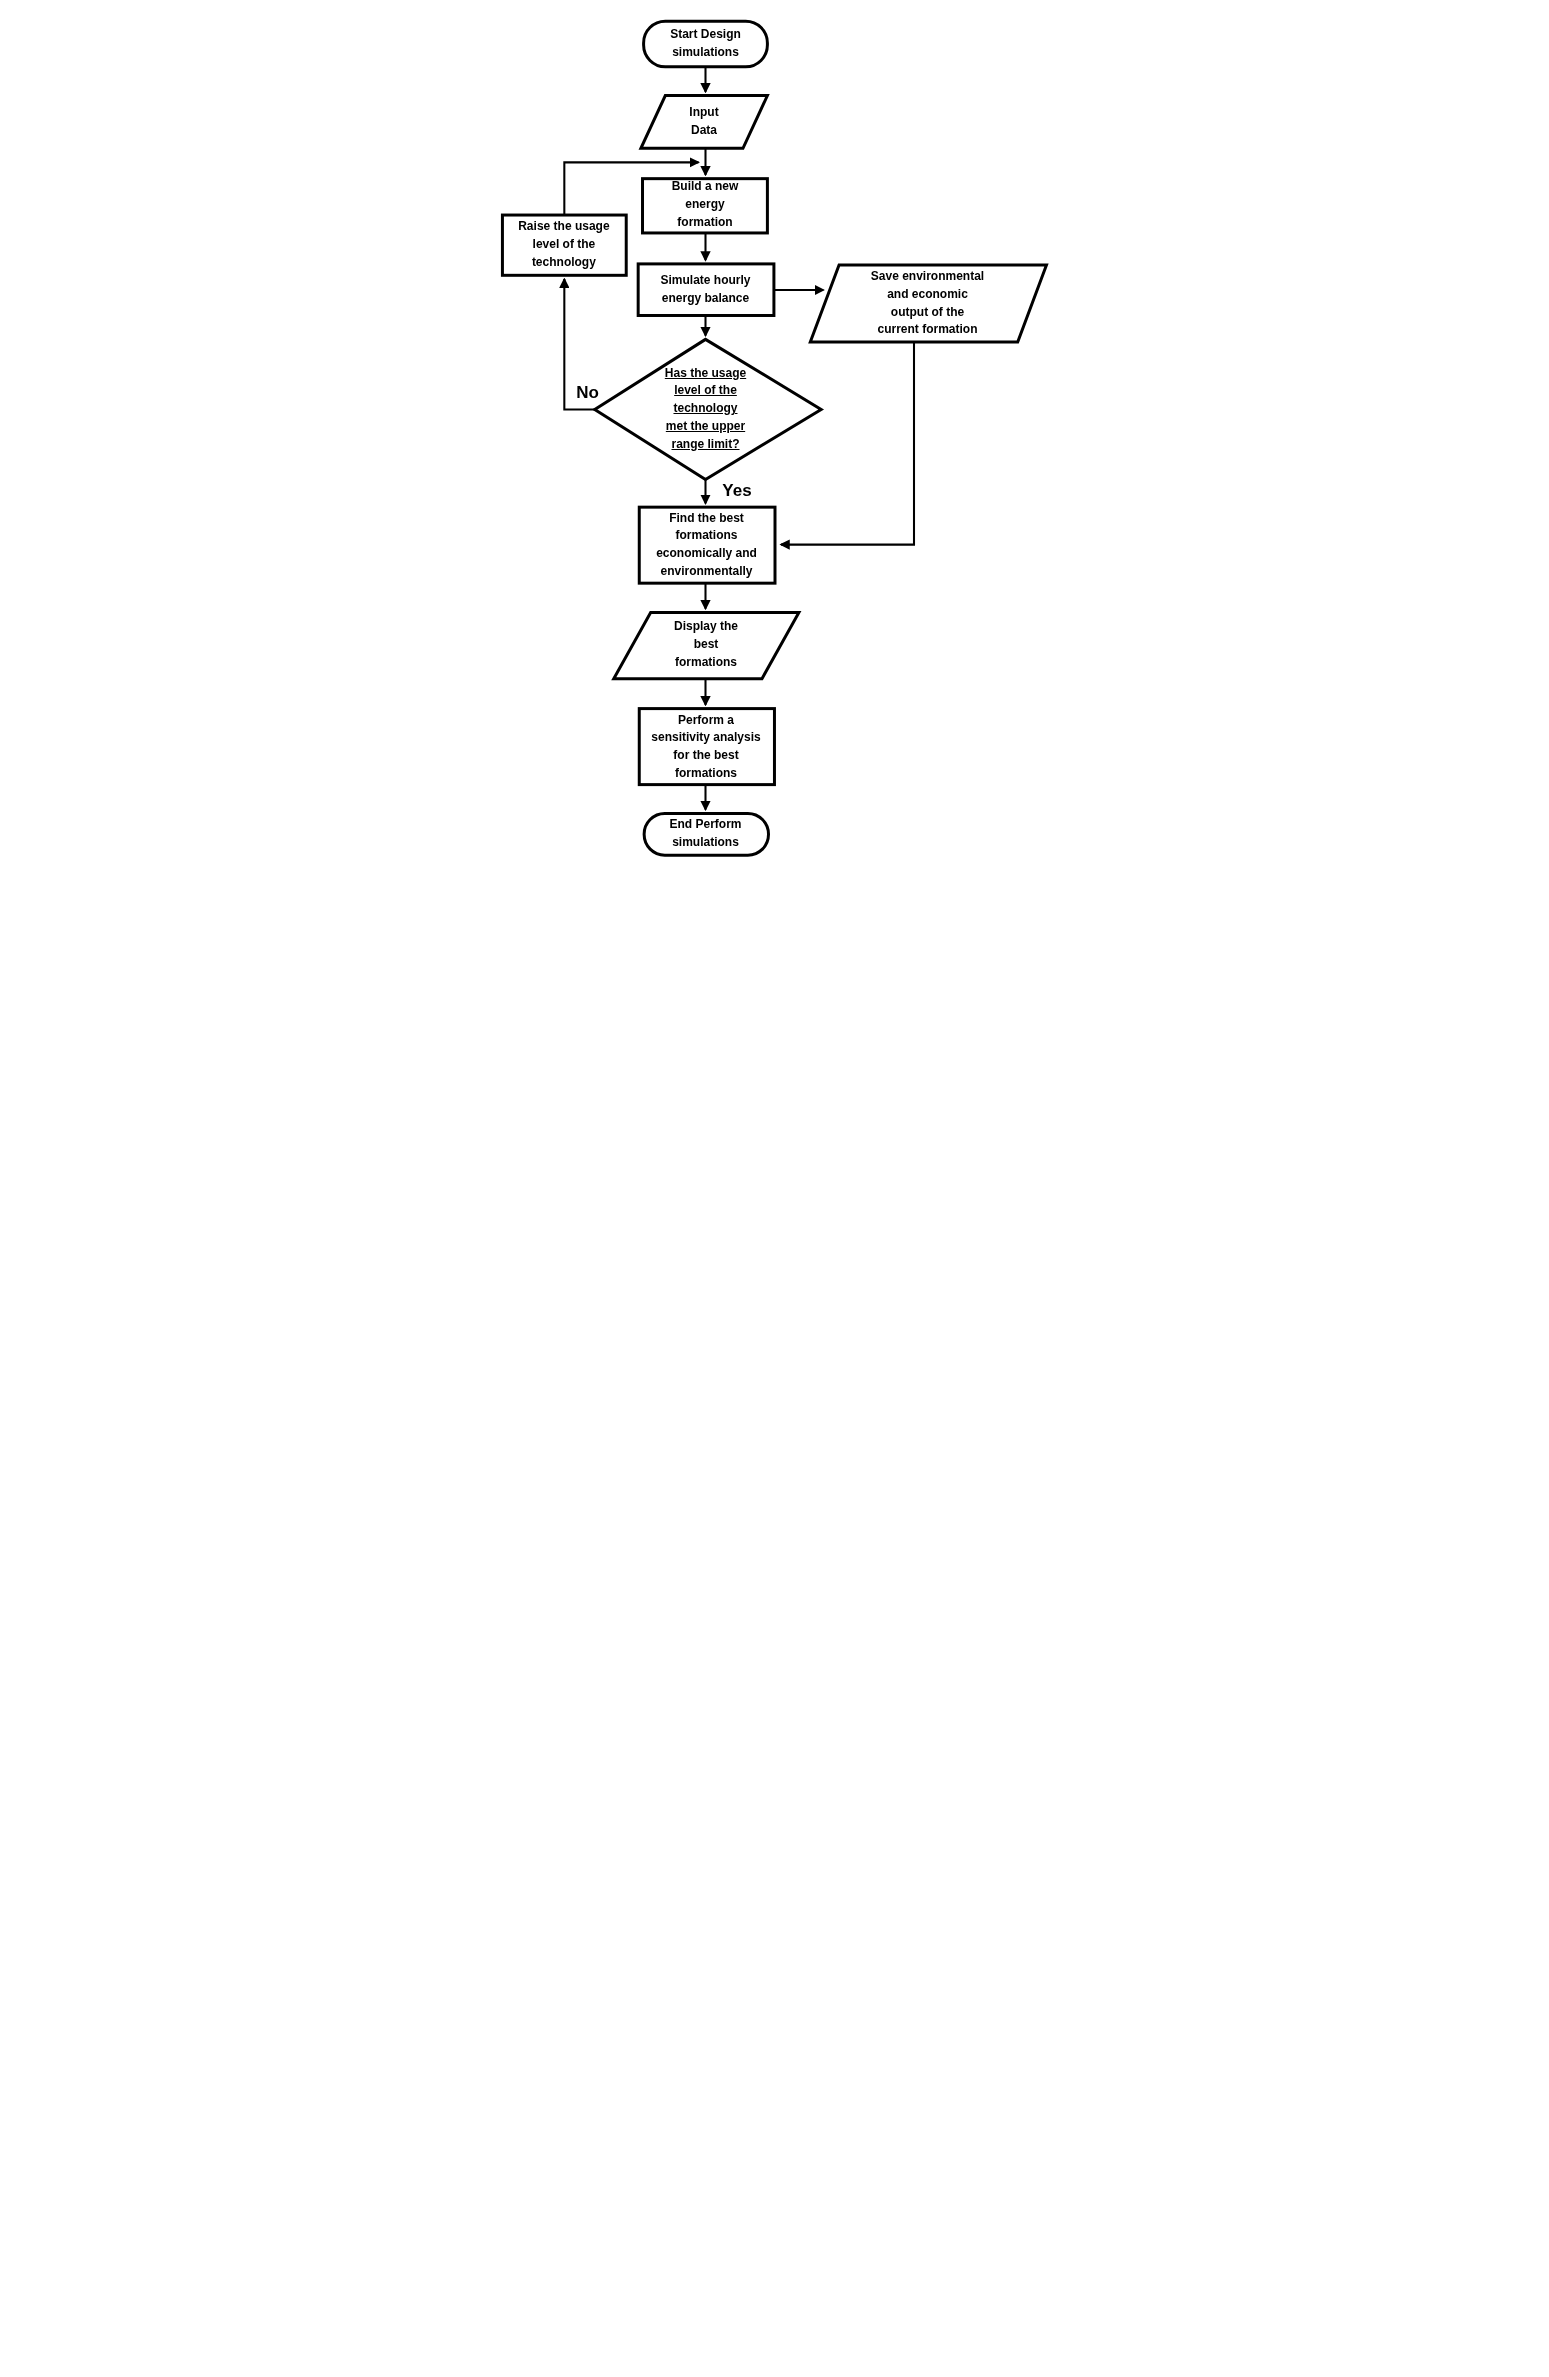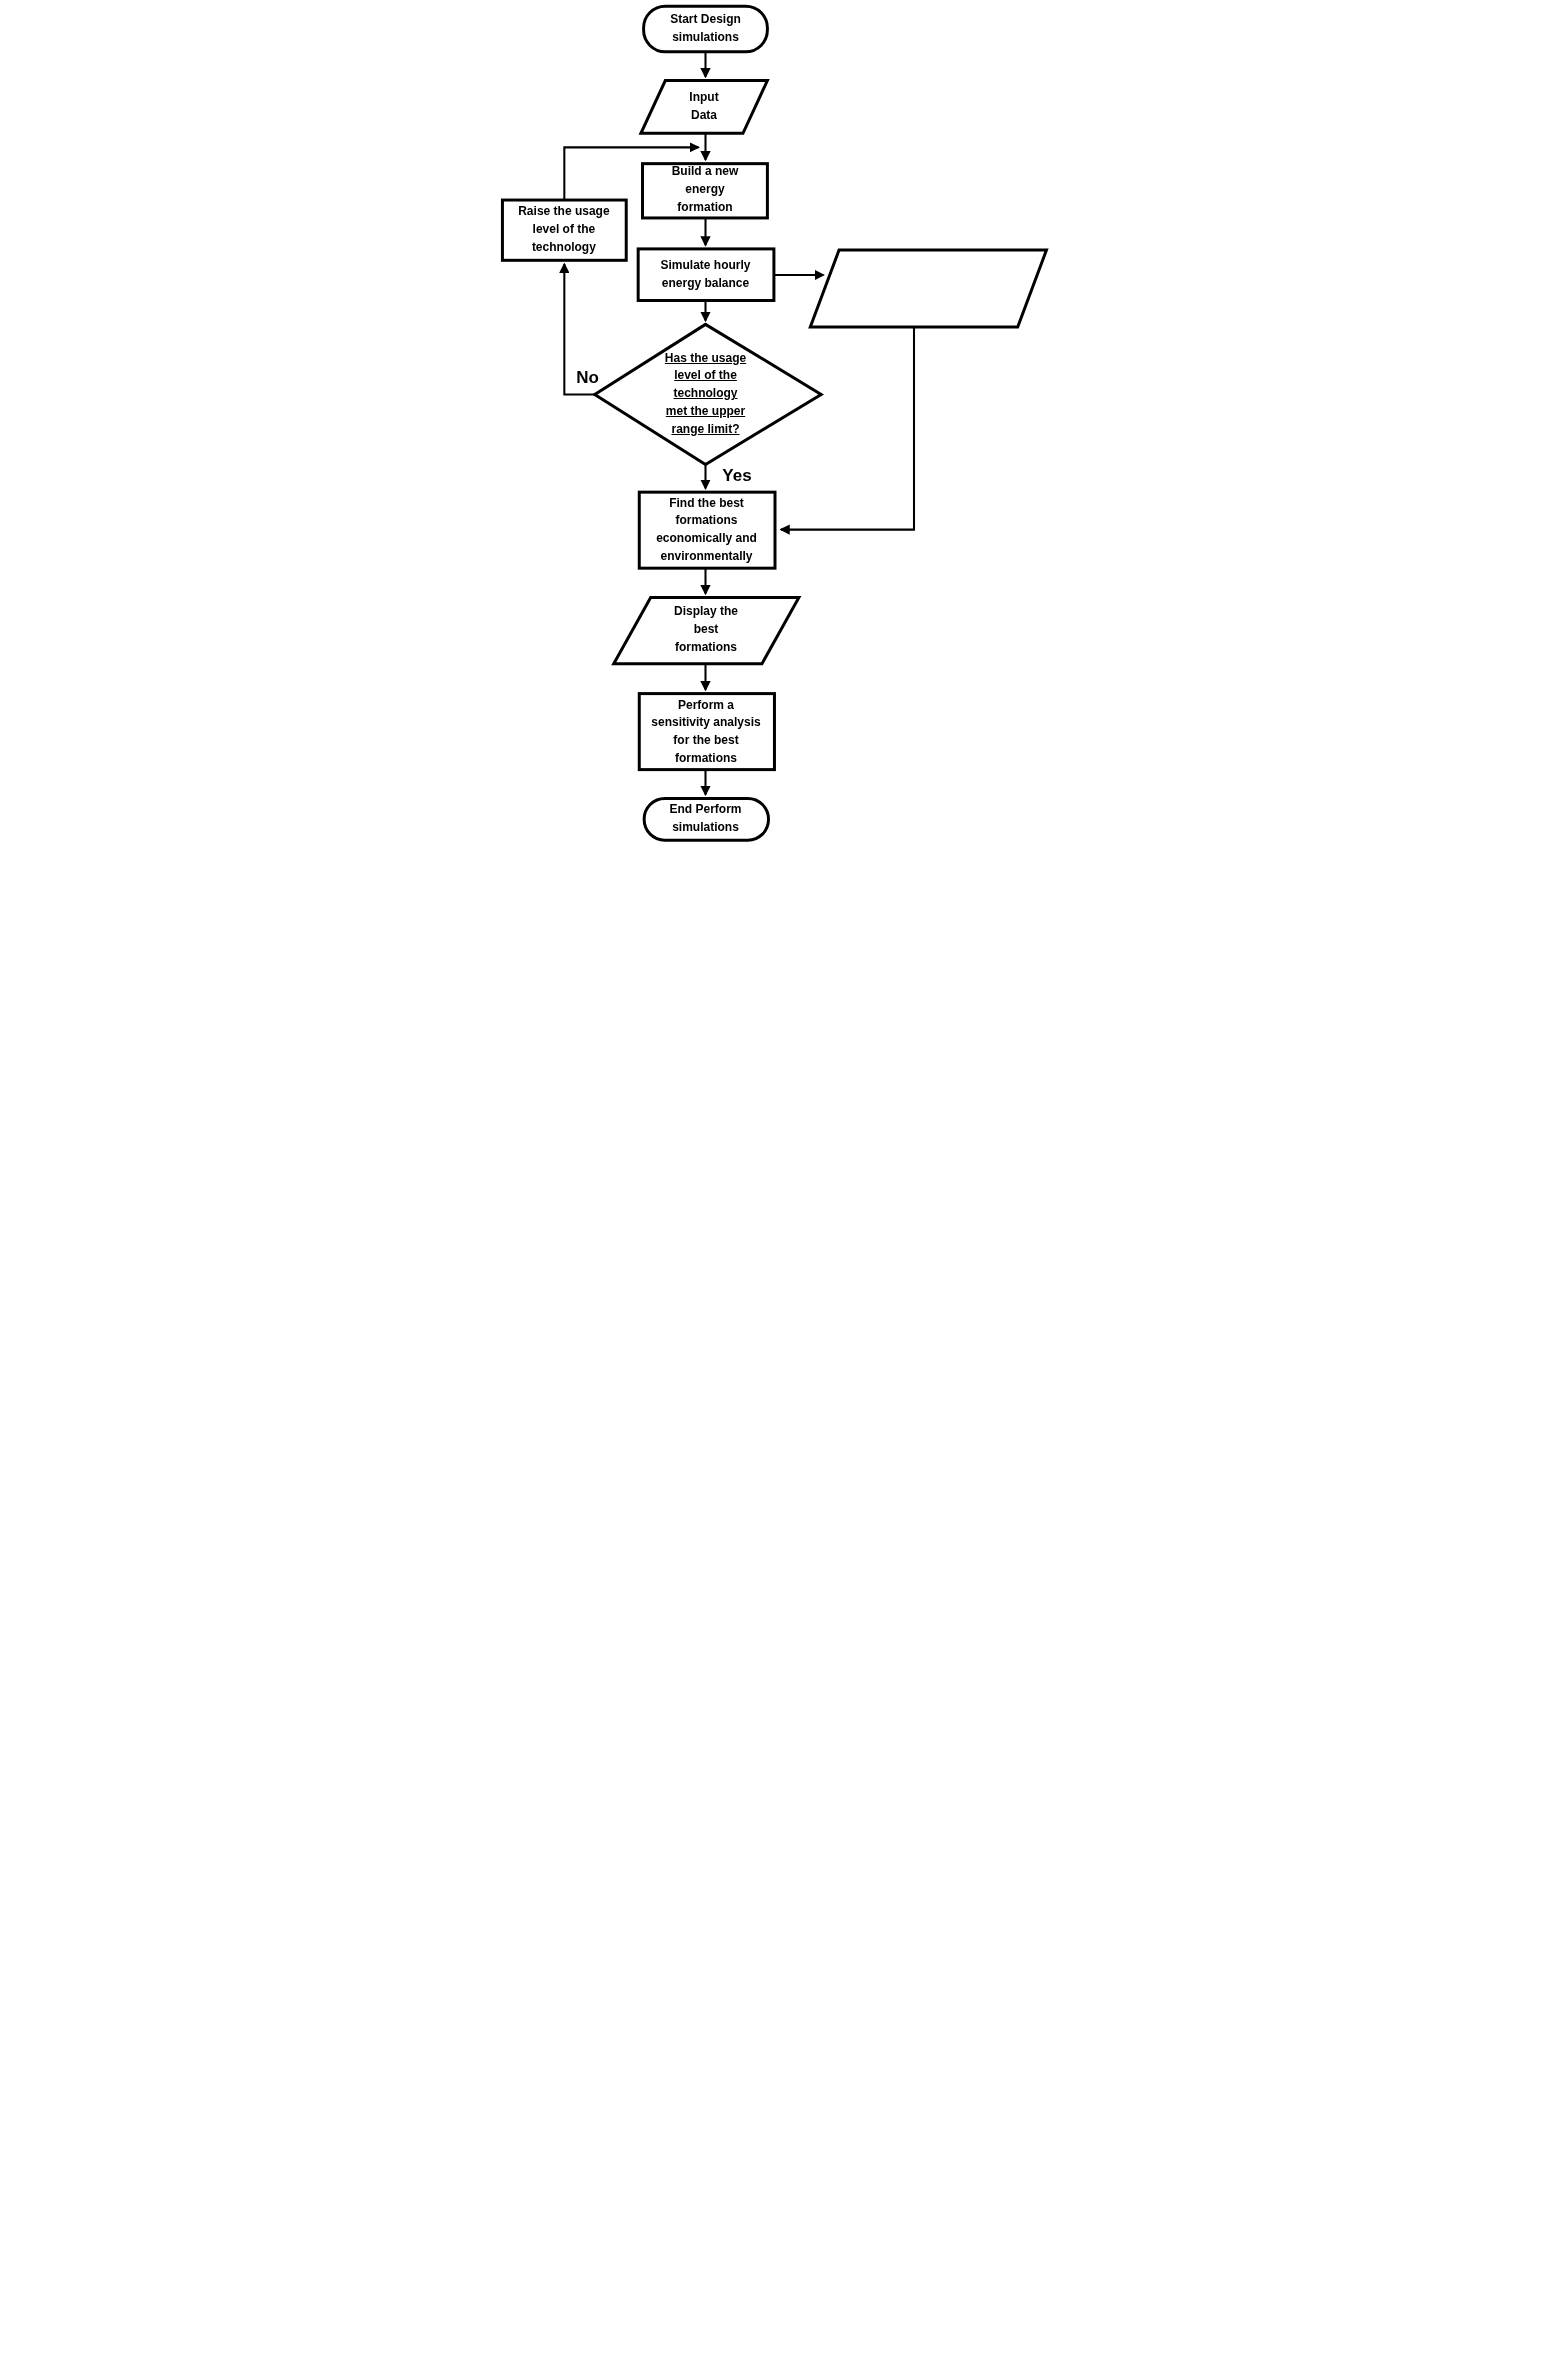--- a/index.html
+++ b/index.html
@@ -1,21 +1,21 @@
 <!DOCTYPE html>
 <html style="font-size:8.7px"><head>
 <meta charset="utf-8">
 <style>
   html, body { margin: 0; padding: 0; background: #ffffff; }
   .canvas {
     position: relative;
     width: 556px;
     height: 854px;
     background: #ffffff;
-    margin: 0 auto;
+    margin: 15px auto;
     font-family: "Liberation Sans", sans-serif;
   }
   .layer-svg {
     position: absolute;
     left: 0; top: 0;
     width: 556px; height: 854px;
   }
   .shape {
     fill: #ffffff;
     stroke: #000000;
@@ -94,20 +94,24 @@
   <div class="node-label" style="left:144px; top:80px;  width:127px; height:53px;">Input
 Data</div>
   <div class="node-label" style="left:146px; top:163px;  width:125px; height:54px;">Build a new
 energy
 formation</div>
   <div class="node-label" style="left:5.4px;  top:200px;  width:124px; height:60px;">Raise the usage
 level of the
 technology</div>
   <div class="node-label" style="left:141px; top:249px;  width:136px; height:52px;">Simulate hourly
 energy balance</div>
+  <div class="node-label" style="left:313px; top:250px;  width:236px; height:77px;">Save environmental
+and economic
+output of the
+current formation</div>
   <div class="node-label" style="left:96px; top:324px;  width:226px; height:140px;text-decoration:underline;">Has the usage
 level of the
 technology
 met the upper
 range limit?</div>
   <div class="node-label" style="left:142px; top:492px;  width:136px; height:76px;">Find the best
 formations
 economically and
 environmentally</div>
   <div class="node-label" style="left:117px; top:597px; width:185px; height:66px;">Display the

